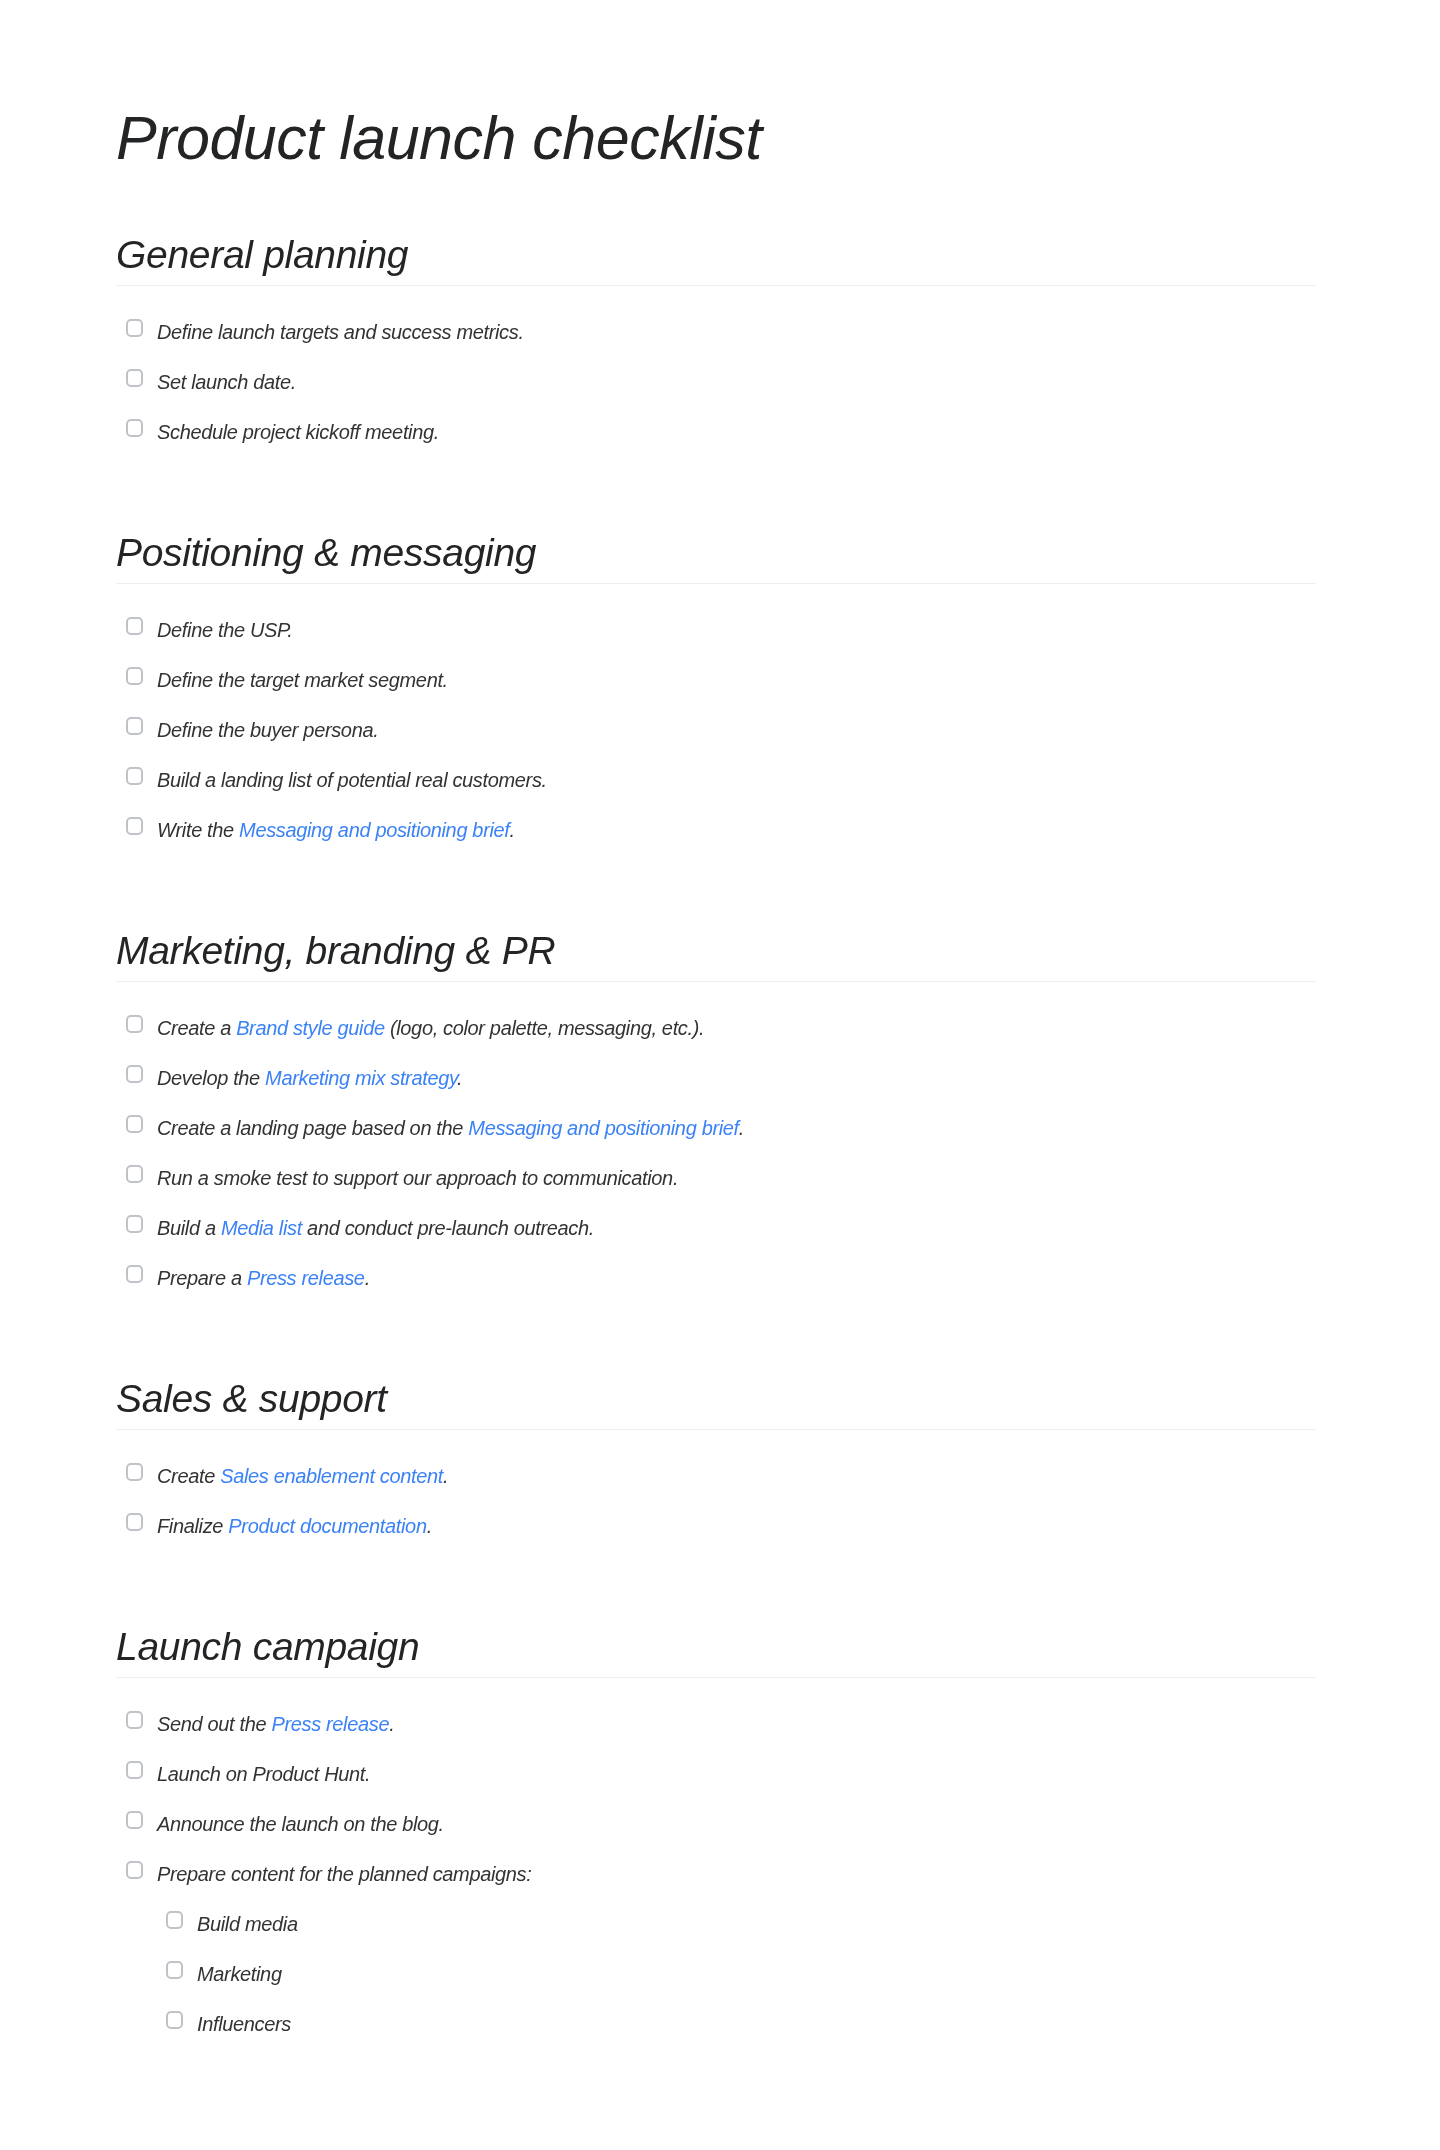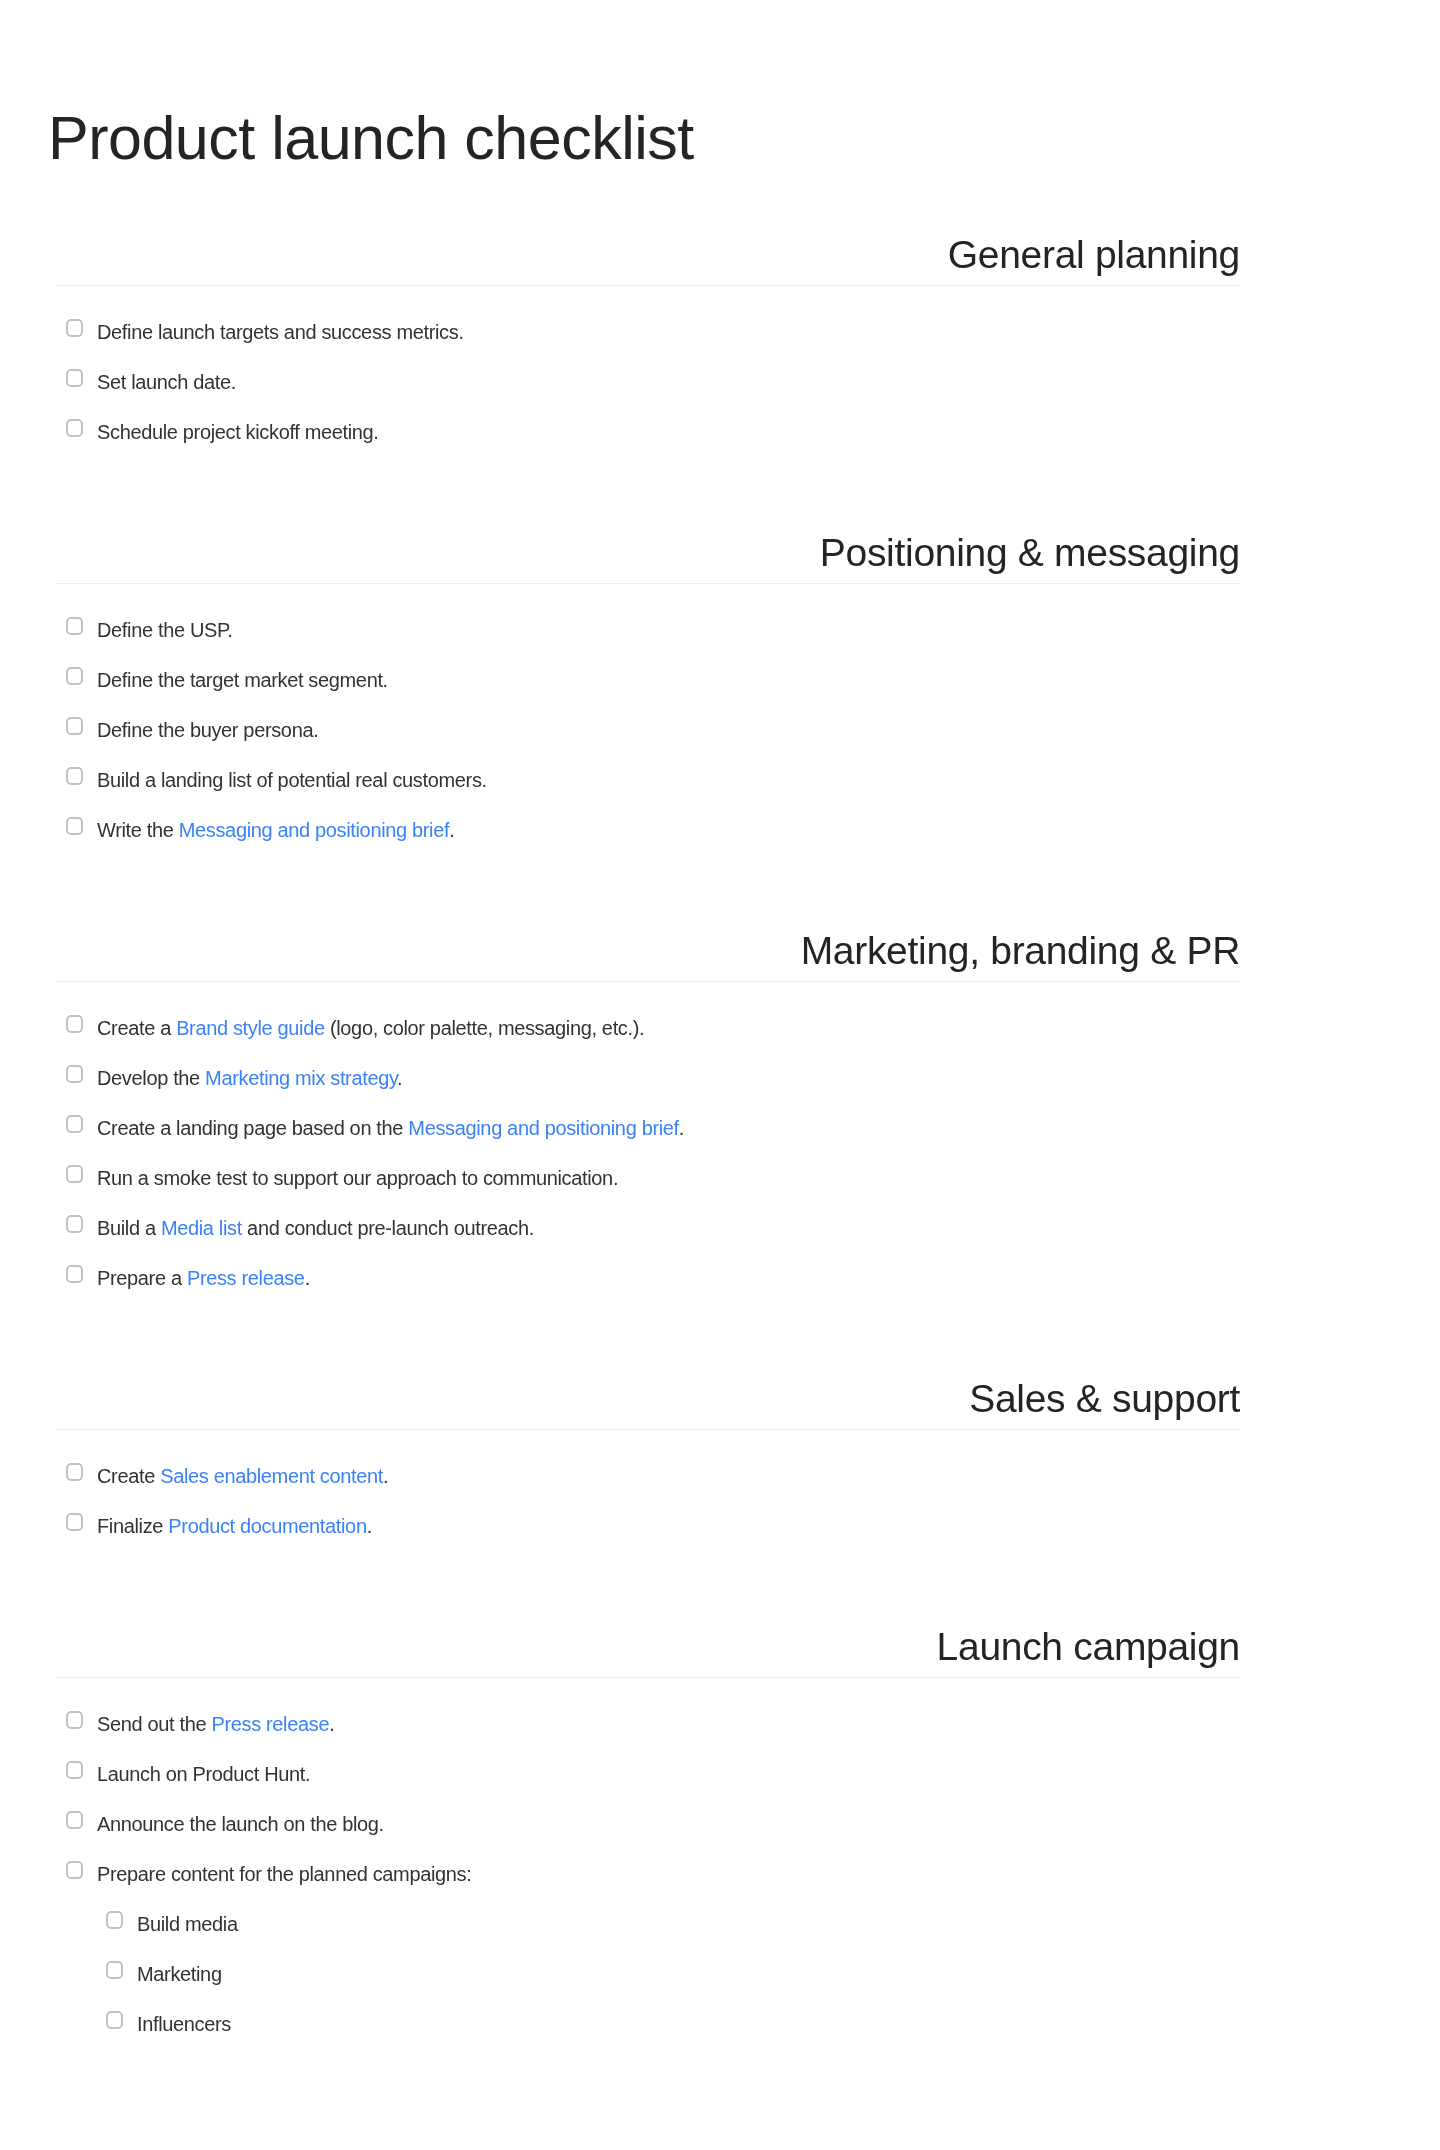--- a/index.html
+++ b/index.html
@@ -1,27 +1,27 @@
 <!DOCTYPE html>
 <html><head>
 <meta charset="utf-8">
 <style>
   html, body { margin: 0; padding: 0; background: #ffffff; }
   body {
     width: 1440px; min-height: 2150px;
     font-family: "Liberation Sans", "DejaVu Sans", sans-serif;
     color: #333333;
   }
-  .page { position: relative; padding-left: 48px; width: 1200px; }
+  .page { position: relative; padding-left: 116px; width: 1200px; font-style: italic; }
   .title {
     margin: 0; padding-top: 101px;
     font-size: 61px; line-height: 74px; font-weight: 300;
     color: #222426; letter-spacing: -0.5px;
   }
-  .section { margin: 8px; text-align: right; }
+  .section { margin: 0; }
   .section h2 {
     margin: 0; font-size: 39px; line-height: 48px; font-weight: 400;
     color: #222426; padding-bottom: 6px;
     border-bottom: 1px solid #eeeeee; letter-spacing: -0.3px;
   }
   .section.first { margin-top: 56px; }
   .section + .section { margin-top: 72px; }
   ul.checklist { list-style: none; margin: 21px 0 0 0; padding: 0 0 0 10px; }
   ul.checklist ul.checklist { margin: 0; padding-left: 40px; }
   li.item { font-size: 20px; line-height: 50px; color: #333333; letter-spacing: -0.35px; white-space: nowrap; }

